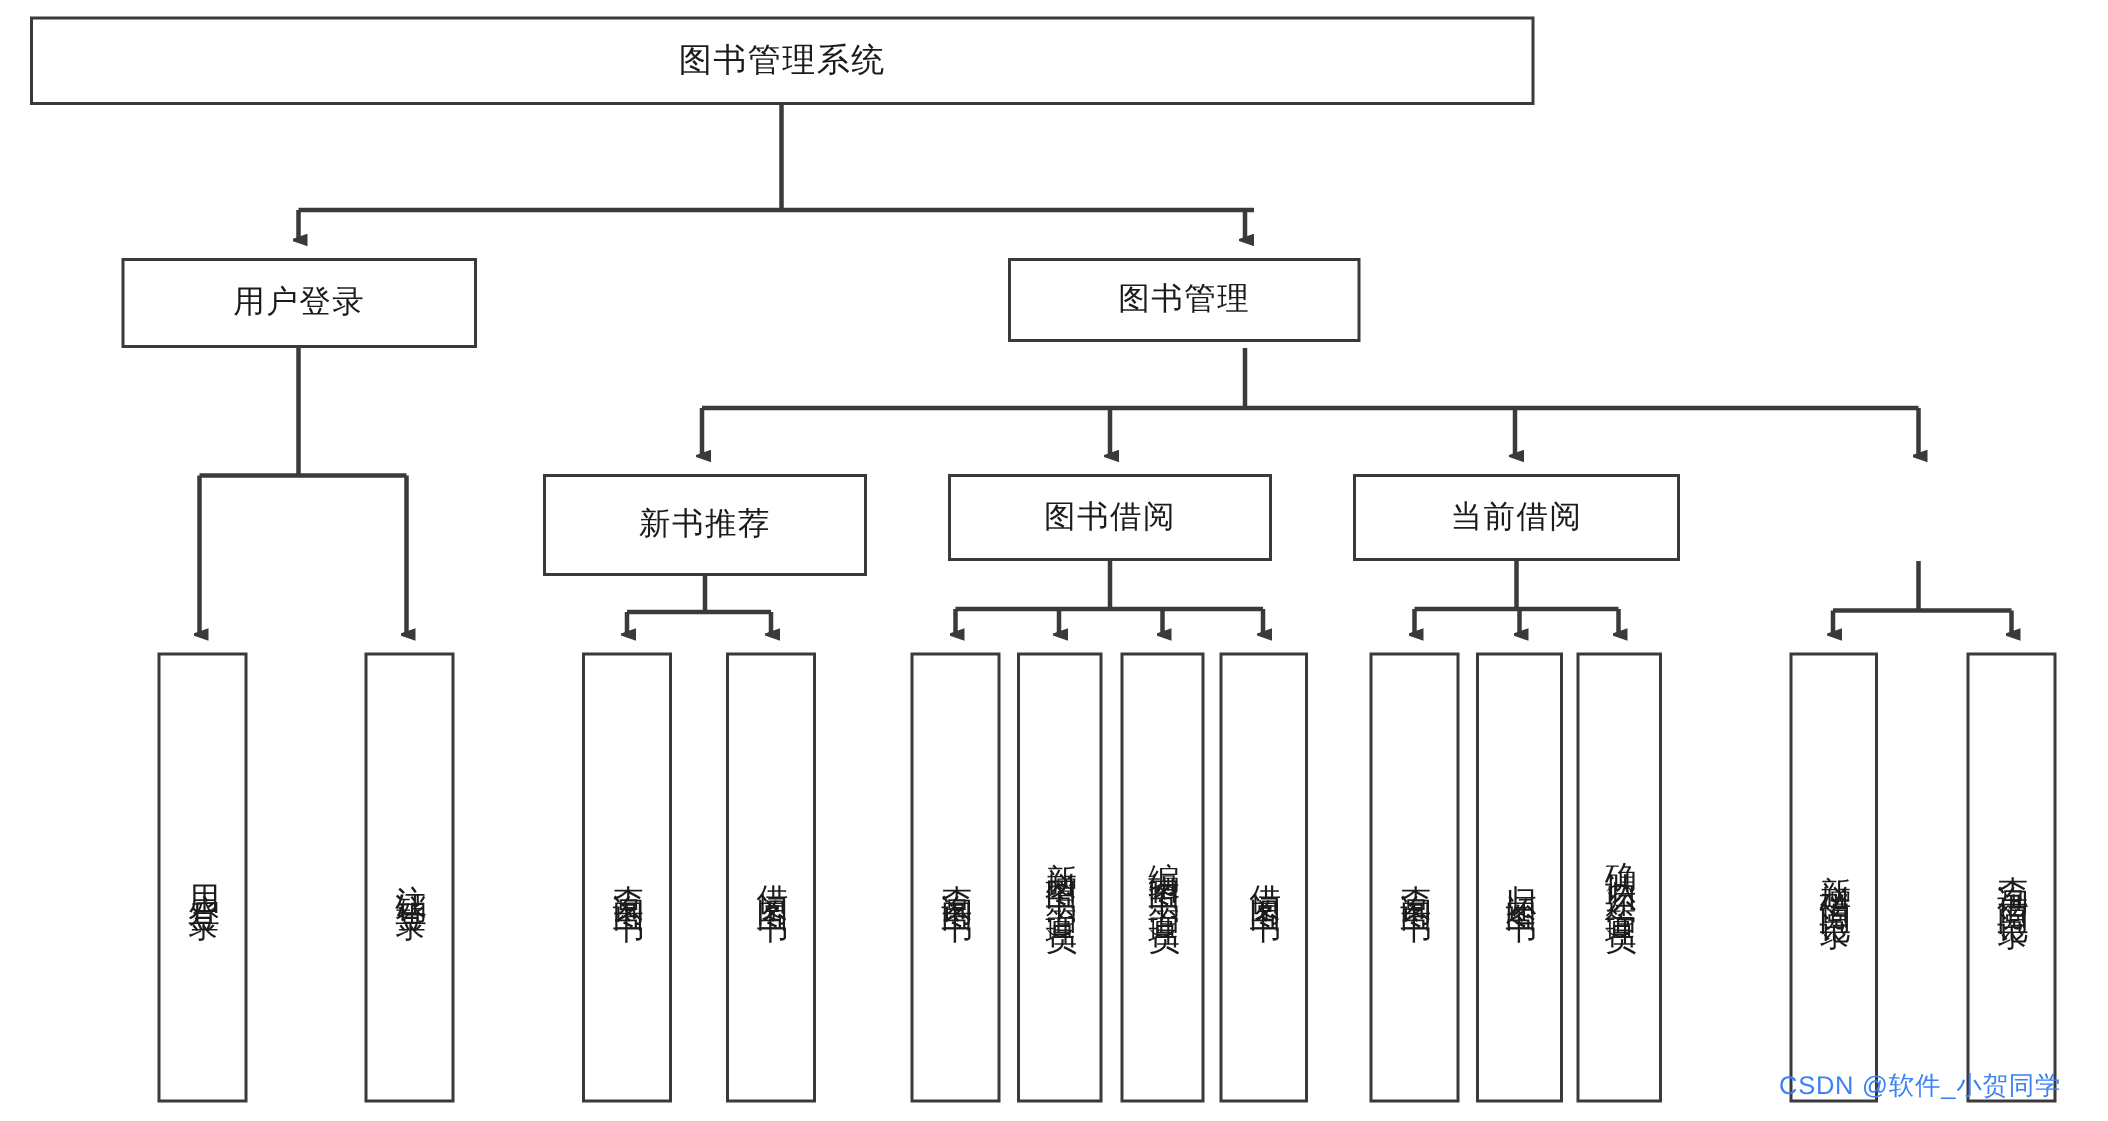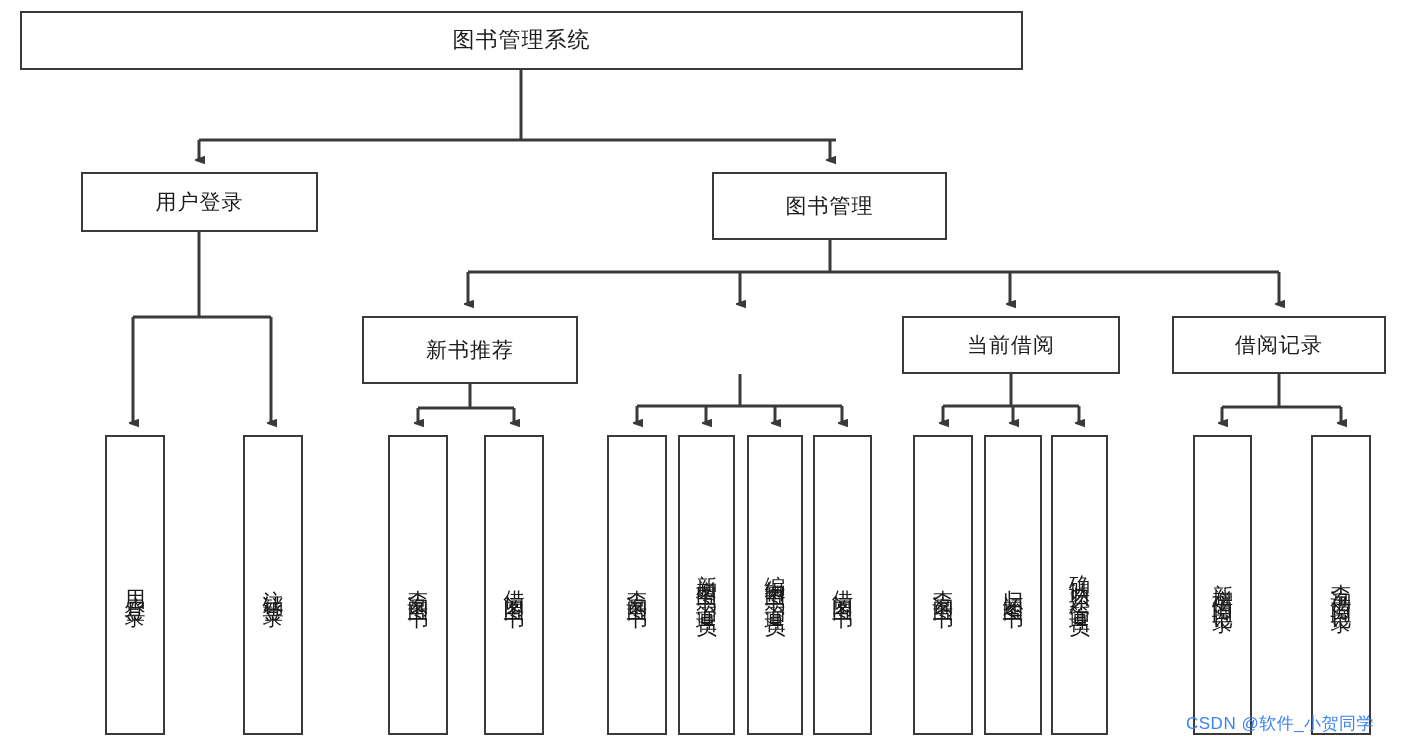--- a/index.html
+++ b/index.html
@@ -118,32 +118,32 @@
     </g>
   </svg>
 
   <div class="node horiz title" style="left:20px; top:11px; width:1003px; height:59px;">
     <span>图书管理系统</span>
   </div>
 
   <div class="node horiz" style="left:81px; top:172px; width:237px; height:60px;">
     <span>用户登录</span>
   </div>
-  <div class="node horiz" style="left:712px; top:172px; width:235px; height:68px;">
+  <div class="node horiz" style="left:672px; top:172px; width:235px; height:56px;">
     <span>图书管理</span>
   </div>
 
   <div class="node horiz" style="left:362px; top:316px; width:216px; height:68px;">
     <span>新书推荐</span>
   </div>
+  <div class="node horiz" style="left:632px; top:316px; width:216px; height:58px;">
+    <span>图书借阅</span>
+  </div>
   <div class="node horiz" style="left:902px; top:316px; width:218px; height:58px;">
     <span>当前借阅</span>
-  </div>
-  <div class="node horiz" style="left:1172px; top:316px; width:214px; height:58px;">
-    <span>借阅记录</span>
   </div>
 
   <div class="node vert" style="left:105px; top:435px; width:60px; height:300px;">
     <span>用户登录</span>
   </div>
   <div class="node vert" style="left:243px; top:435px; width:60px; height:300px;">
     <span>注销登录</span>
   </div>
 
   <div class="node vert" style="left:388px; top:435px; width:60px; height:300px;">

